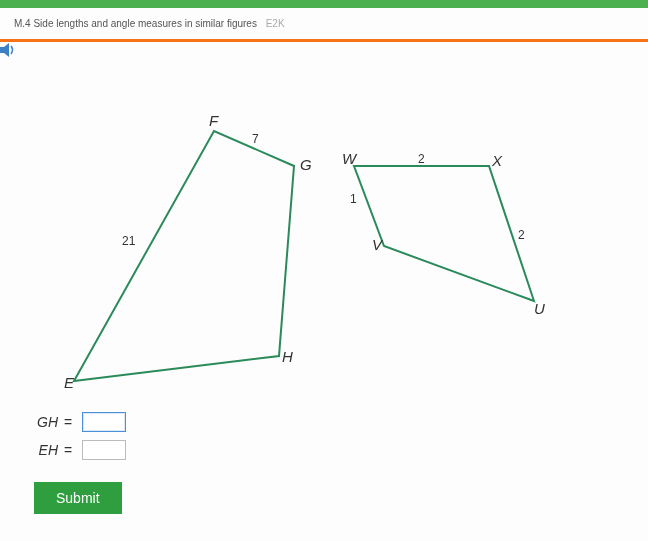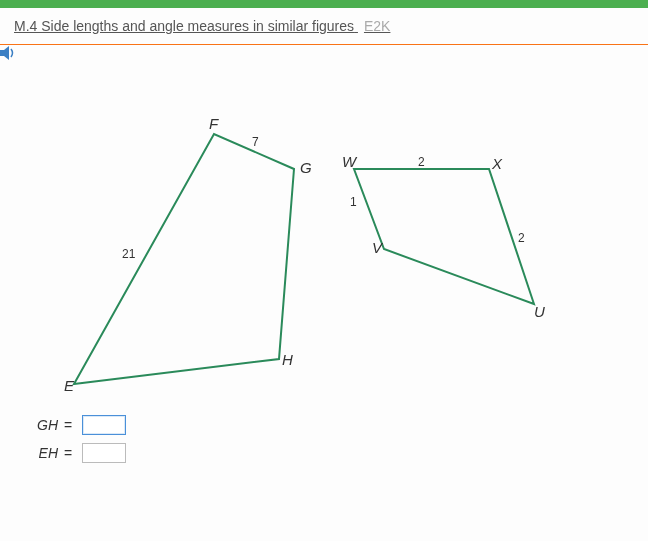--- a/index.html
+++ b/index.html
@@ -1,18 +1,18 @@
 <!DOCTYPE html>
 <html><head>
   <meta charset="utf-8">
   <style>
     * { box-sizing: border-box; margin: 0; padding: 0; }
     body { font-family: Arial, Helvetica, sans-serif; background: #fdfdfd; width: 648px; height: 541px; position: relative; }
     .top-green { height: 8px; background: #4caf50; }
-    .breadcrumb { padding: 10px 14px; border-bottom: 1px solid #f97316; font-size: 14px; color: #555; text-decoration: underline; }
+    .breadcrumb { padding: 10px 14px; border-bottom: 3px solid #f97316; font-size: 10px; color: #555; }
     .breadcrumb .code { color: #aaa; margin-left: 6px; }
     .content { padding: 40px 14px 14px 14px; position: relative; }
     .prompt-row { display: flex; align-items: center; gap: 10px; margin-bottom: 18px; }
     .audio-icon { width: 18px; height: 16px; display: inline-block; }
     .prompt-text { font-size: 15px; color: #333; }
     .prompt-text .ital { font-style: italic; }
     .diagram-area { position: relative; width: 560px; height: 290px; margin-left: 20px; }
     svg { position: absolute; top: 0; left: 0; }
     .vlabel { position: absolute; font-style: italic; font-size: 15px; color: #333; }
     .edgelabel { position: absolute; font-size: 12px; color: #333; }
@@ -50,21 +50,21 @@
 
       <polygon points="40,265 180,15 260,50 245,240" fill="none" stroke="#2a8a5a" stroke-width="2"></polygon>
 
       <polygon points="500,185 350,130 320,50 455,50" fill="none" stroke="#2a8a5a" stroke-width="2"></polygon>
     </svg>
 
     <span class="vlabel" style="left:30px; top:258px;">E</span>
     <span class="vlabel" style="left:175px; top:-4px;">F</span>
     <span class="vlabel" style="left:266px; top:40px;">G</span>
     <span class="vlabel" style="left:248px; top:232px;">H</span>
-    <span class="edgelabel" style="left:88px; top:128px;">21</span>
+    <span class="edgelabel" style="left:88px; top:118px;">21</span>
     <span class="edgelabel" style="left:218px; top:16px;">7</span>
 
     <span class="vlabel" style="left:500px; top:184px;">U</span>
     <span class="vlabel" style="left:338px; top:120px;">V</span>
     <span class="vlabel" style="left:308px; top:34px;">W</span>
     <span class="vlabel" style="left:458px; top:36px;">X</span>
     <span class="edgelabel" style="left:316px; top:76px;">1</span>
     <span class="edgelabel" style="left:384px; top:36px;">2</span>
     <span class="edgelabel" style="left:484px; top:112px;">2</span>
   </div>
@@ -75,14 +75,15 @@
       <span class="eq">=</span>
       <input class="ans-input active" type="text" style="">
     </div>
     <div class="input-row">
       <span class="lbl">EH</span>
       <span class="eq">=</span>
       <input class="ans-input" type="text" style="">
     </div>
   </div>
 
+  <button class="submit-btn">Submit</button>
 
 </div>
 
 </body></html>

